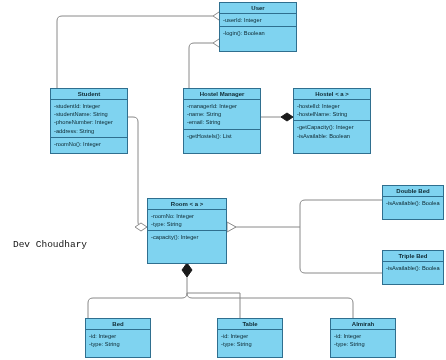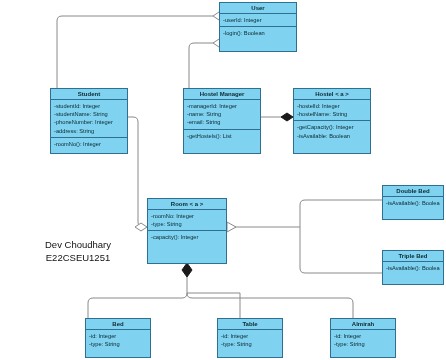--- a/index.html
+++ b/index.html
@@ -192,18 +192,17 @@
   </div>
 
   <div class="uml-class" style="left:330px; top:318px; width:66px; height:40px;">
     <div class="uml-header">Almirah</div>
     <div class="uml-compartment">
       <div class="uml-attr">-id: Integer</div>
       <div class="uml-attr">-type: String</div>
     </div>
   </div>
 
-  <div class="signature" style="left:28px; top:238px; width:100px;">
+  <div class="signature" style="left:0; top:238px; width:100px;font-family:Liberation Mono, monospace;">
     <div>Dev Choudhary</div>
-    <div>E22CSEU1251</div>
   </div>
 
 </div>
 
 </body></html>

